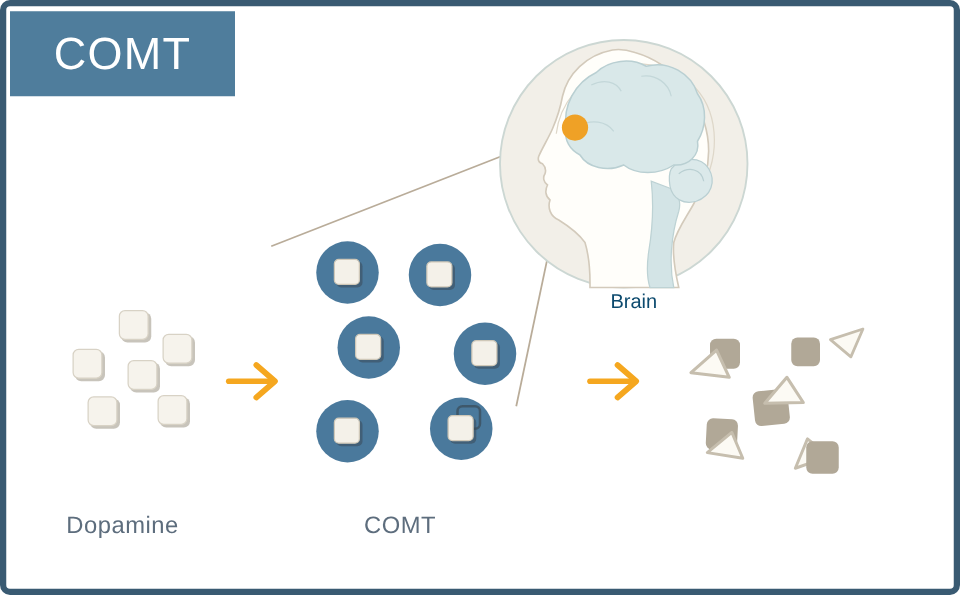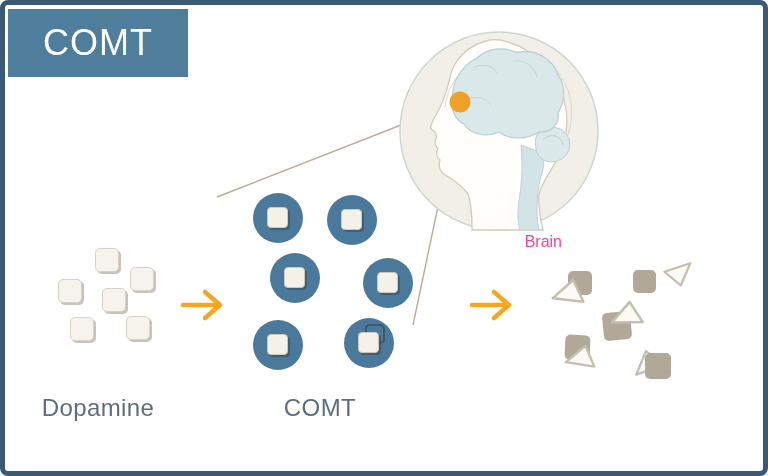--- a/index.html
+++ b/index.html
@@ -13,38 +13,38 @@
   .frame{position:relative;width:768px;height:476px;border:5px solid var(--frame-border);
          border-radius:8px;background:var(--canvas-bg);}
   
   .header{position:absolute;left:3px;top:4px;width:180px;height:68px;background:var(--header-bg);
           display:flex;align-items:center;justify-content:center;}
   .header span{color:#fff;font-size:36px;letter-spacing:1px;font-weight:400;}
   
   .overlay{position:absolute;left:0;top:0;width:758px;height:466px;pointer-events:none;}
   
   .brain-wrap{position:absolute;left:388px;top:18px;width:212px;height:222px;}
-  .brain-label{position:absolute;left:447px;top:228px;width:110px;text-align:right;
-               font-size:16px;color:#ec4899;}
+  .brain-label{position:absolute;left:447px;top:228px;width:110px;text-align:center;
+               font-size:16px;color:#0c4a6e;}
   
   .mol{position:absolute;width:24px;height:24px;background:var(--molecule-cream);
        border:1px solid #d8d2c5;border-radius:5px;box-shadow:2px 2px 0 rgba(154,148,132,.55);}
   
   .enz{position:absolute;width:50px;height:50px;border-radius:50%;background:var(--enzyme-blue);}
   .enz .sq{position:absolute;left:14px;top:14px;width:21px;height:21px;background:#f4f1e9;
            border:1px solid #cfc8b8;border-radius:4px;box-shadow:2px 2px 0 rgba(55,70,82,.5);}
   .enz .ghost{position:absolute;left:21px;top:6px;width:20px;height:20px;background:transparent;
               border:2px solid #3e586b;border-radius:5px;}
   
   .frag-sq{position:absolute;background:var(--fragment-taupe);border-radius:5px;}
   .frag-tri{position:absolute;}
   
   .arrow{position:absolute;width:50px;height:40px;}
   
-  .stage-label{position:absolute;top:389px;font-size:24px;color:var(--label-text);
+  .stage-label{position:absolute;top:405px;font-size:19px;color:var(--label-text);
                letter-spacing:.4px;text-align:center;}
 </style>
 </head>
 <body>
 
 <div class="frame">
 
   <svg class="overlay" viewBox="0 0 758 466">
     <line x1="455" y1="97" x2="212" y2="192" stroke="#b9ac99" stroke-width="1.4"></line>
     <line x1="455" y1="97" x2="408" y2="320" stroke="#b9ac99" stroke-width="1.4"></line>

